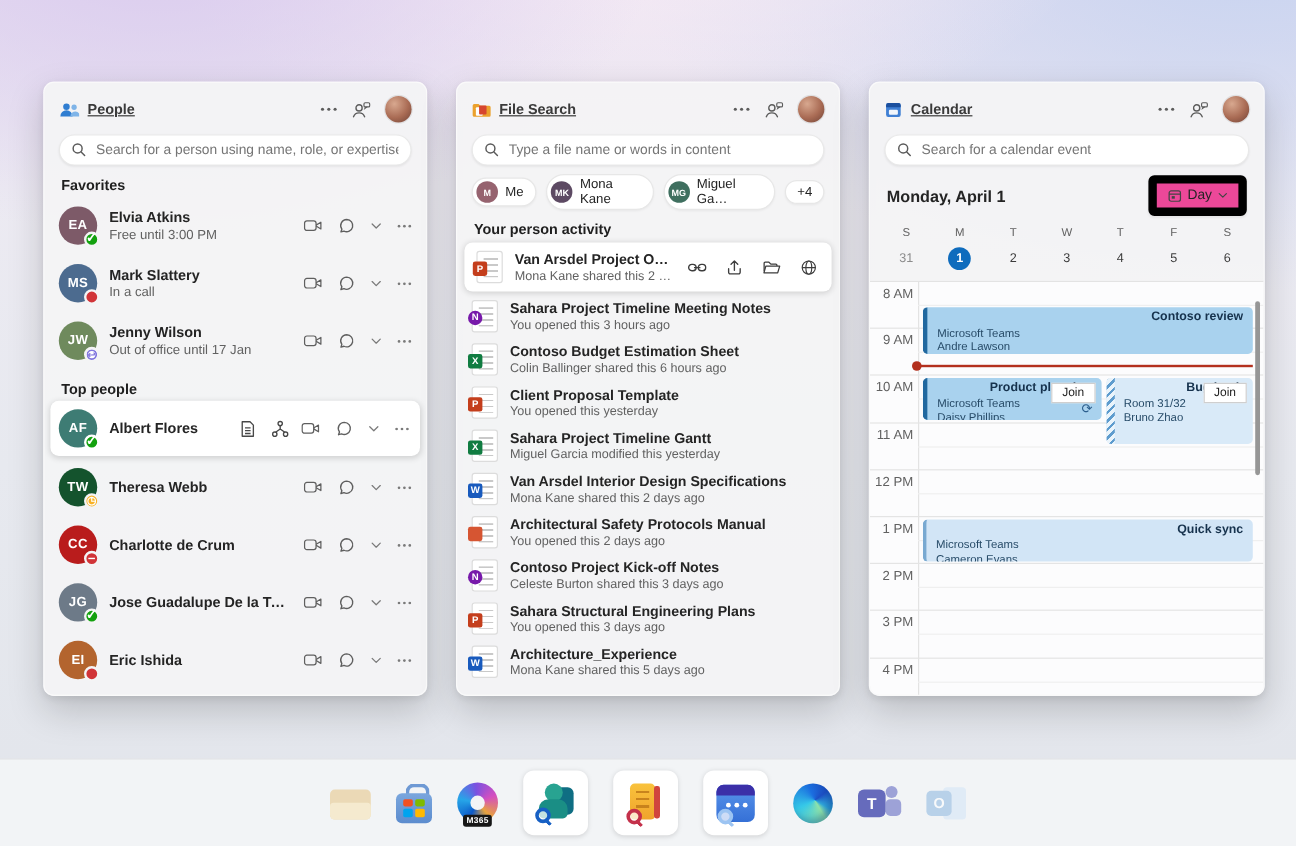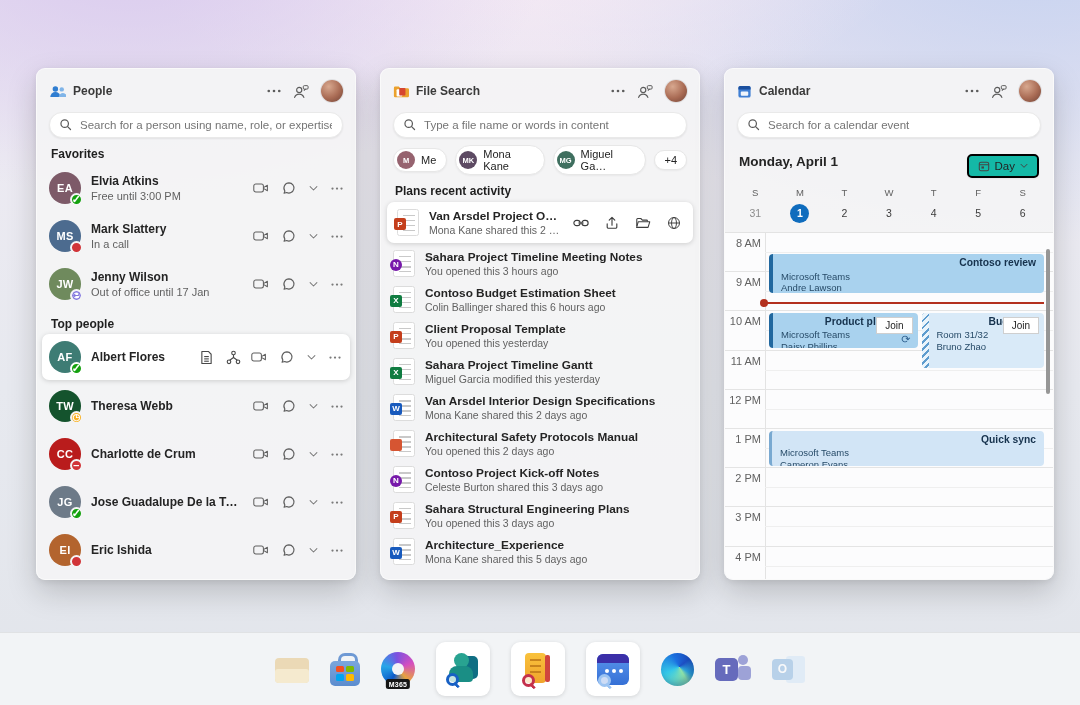--- a/index.html
+++ b/index.html
@@ -21,21 +21,21 @@
     border:1px solid rgba(255,255,255,.55);
     border-radius:9px;
     box-shadow:0 12px 30px rgba(0,0,0,.18), 0 2px 6px rgba(0,0,0,.08);
     overflow:hidden;
   }
   .panel-people { left:36px; width:320px; }
   .panel-files  { left:380px; width:320px; }
   .panel-cal    { left:724px; width:330px; }
 
   .panel-header { display:flex; align-items:center; gap:7px; padding:11px 12px 5px 12px; }
-  .panel-title { font-size:12px; font-weight:700; color:#3a3a3a; flex:1; }
+  .panel-title { font-size:12px; font-weight:700; color:#3a3a3a; flex:1;text-decoration:underline; }
   .hdr-icons { display:flex; align-items:center; gap:12px; color:#5c5c5c; }
   .hdr-avatar { width:22px; height:22px; border-radius:50%;
     background:radial-gradient(circle at 35% 30%, #d8a88f 0%, #a96b54 55%, #6f4236 100%);
     box-shadow:0 0 0 1px rgba(0,0,0,.08); }
 
   .searchbox { position:relative; margin:5px 12px 4px 12px; }
   .searchbox input {
     width:100%; height:26px; border:1px solid #e9e9e9; border-radius:14px;
     background:#fff; box-shadow:0 1px 2px rgba(0,0,0,.07);
     padding:0 10px 0 30px; font-size:11.5px; color:#333; outline:none;
@@ -102,23 +102,23 @@
   .ficon::after { content:attr(data-letter); position:absolute; left:-4px; top:8px; width:12px;
     height:12px; border-radius:2px; color:#fff; font-size:8px; font-weight:700;
     display:flex; align-items:center; justify-content:center; }
   .ficon[data-type="ppt"]::after { background:#c43e1c; content:"P"; }
   .ficon[data-type="excel"]::after { background:#107c41; content:"X"; }
   .ficon[data-type="word"]::after { background:#185abd; content:"W"; }
   .ficon[data-type="onenote"]::after { background:#7719aa; content:"N"; border-radius:50%; }
   .ficon[data-type="generic"]::after { background:#d65532; content:""; }
 
   
-  .cal-daterow { display:flex; align-items:flex-start; margin:16px 14px 0 14px; }
+  .cal-daterow { display:flex; align-items:center; margin:8px 14px 0 14px; }
   .cal-date { flex:1; font-size:13.5px; font-weight:700; color:#242424; }
-  .day-btn { display:flex; align-items:center; gap:5px; background:#14b8a6; border:2px solid #000000;
+  .day-btn { display:flex; align-items:center; gap:5px; background:#ec4899; border:7px solid #000000;
     border-radius:5px; padding:4px 9px; font-size:11.5px; color:#242424;
     box-shadow:0 1px 2px rgba(0,0,0,.06); cursor:default; font-family:"Liberation Sans",sans-serif; }
   .week { margin:9px 8px 0 8px; }
   .week-row { display:grid; grid-template-columns:repeat(7,1fr); text-align:center; }
   .wk-letter { font-size:9.5px; color:#616161; }
   .wk-date-wrap { display:flex; justify-content:center; margin-top:6px; }
   .wk-date { width:19px; height:19px; line-height:19px; text-align:center; border-radius:50%;
     font-size:10.5px; color:#3b3b3b; }
   .wk-date[data-muted="true"] { color:#8c8c8c; }
   .wk-date[data-selected="true"] { background:#0f6cbd; color:#fff; font-weight:700; }
@@ -660,21 +660,21 @@
         <span class="chip-avatar" style="background: rgb(63, 111, 95);">MG</span>
         <span>Miguel Ga…</span>
       </span>
 
       <span class="chip" data-hasavatar="false">
 
         <span>+4</span>
       </span>
     </div>
 
-  <div class="section-label">Plans recent activity</div>
+  <div class="section-label">Your person activity</div>
 
   <div>
 
       <div class="file-row" data-selected="true">
         <span class="ficon" data-type="ppt"></span>
         <div class="file-info">
           <div class="file-title">Van Arsdel Project Overview…</div>
           <div class="file-sub">Mona Kane shared this 2 hours ago</div>
         </div>
         <div class="file-actions">

